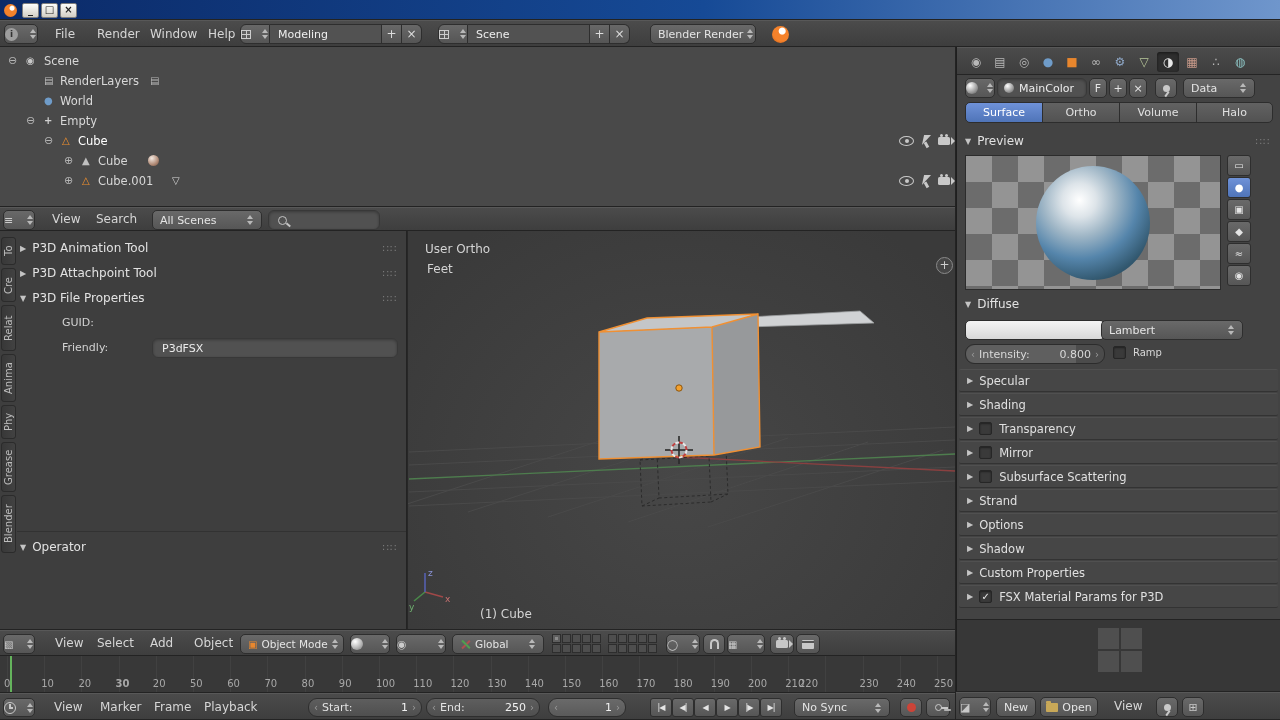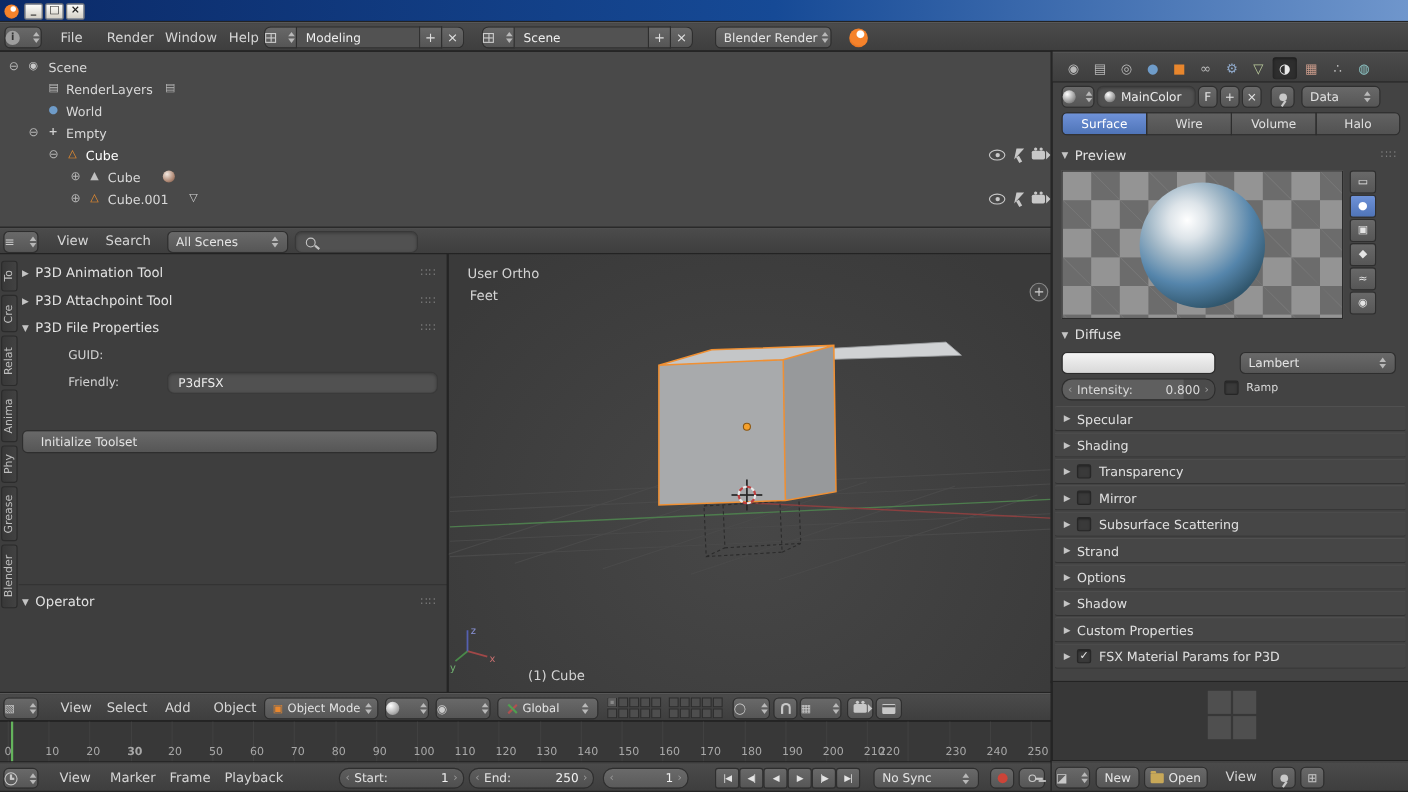--- a/index.html
+++ b/index.html
@@ -261,21 +261,20 @@
     <span class="tri">▼</span>
     <span>P3D File Properties</span>
     <span class="grip">∷∷</span>
   </div>
 
   <span class="tlabel" style="top:82px;left:62px">GUID:</span>
   <span class="tlabel" style="top:107px;left:62px">Friendly:</span>
   <div class="field" style="top:107px;left:152px;width:246px;height:20px">
     <span>P3dFSX</span>
   </div>
-  <div class="btn lft" style="top:160px;left:20px;width:378px;height:21px;padding-left:16px">Initialize Toolset</div>
 
   <div class="sep" style="top:300px"></div>
   <div class="pnl-hdr" style="top:305px">
     <span class="tri">▼</span>
     <span>Operator</span>
     <span class="grip">∷∷</span>
   </div>
 </div>
 
 <div id="viewport" class="region">
@@ -528,21 +527,21 @@
   <div class="btn" style="left:172px;top:31px;width:18px;height:20px">×</div>
   <div class="btn" style="left:198px;top:31px;width:22px;height:20px">
     <span class="i-pin"></span>
   </div>
   <div class="btn lft" style="left:226px;top:31px;width:72px;height:20px">
     <span>Data</span>
       <span class="dar"></span>
   </div>
 
   <span class="tbtn4 on" style="left:8px;width:78px;border-radius:5px 0 0 5px">Surface</span>
-  <span class="tbtn4" style="left:85px;width:78px">Wire</span>
+  <span class="tbtn4" style="left:85px;width:78px">Ortho</span>
   <span class="tbtn4" style="left:162px;width:78px">Volume</span>
   <span class="tbtn4" style="left:239px;width:77px;border-radius:0 5px 5px 0">Halo</span>
 
   <div class="phdr" style="top:84px">
     <span class="tri">▼</span>
     <span>Preview</span>
     <span class="grip">∷∷</span>
   </div>
   <div id="preview-box">
     <span class="psphere"></span>
@@ -552,21 +551,21 @@
   <div class="btn pstrip" style="left:270px;top:152px">▣</div>
   <div class="btn pstrip" style="left:270px;top:174px">◆</div>
   <div class="btn pstrip" style="left:270px;top:196px">≈</div>
   <div class="btn pstrip" style="left:270px;top:218px">◉</div>
 
   <div class="phdr" style="top:247px">
     <span class="tri">▼</span>
     <span>Diffuse</span>
   </div>
   <div class="colorfield"></div>
-  <div class="btn lft" style="left:170px;top:273px;width:142px;height:20px">
+  <div class="btn lft" style="left:144px;top:273px;width:142px;height:20px">
     <span>Lambert</span>
       <span class="dar"></span>
   </div>
   <div class="slider">
     <span class="sar">‹</span>
     <span style="margin-left:4px">Intensity:</span>
     <span style="margin-left:auto;margin-right:4px">0.800</span>
     <span class="sar">›</span>
   </div>
   <div style="position:absolute;left:156px;top:299px;display:flex;align-items:center;gap:7px">

